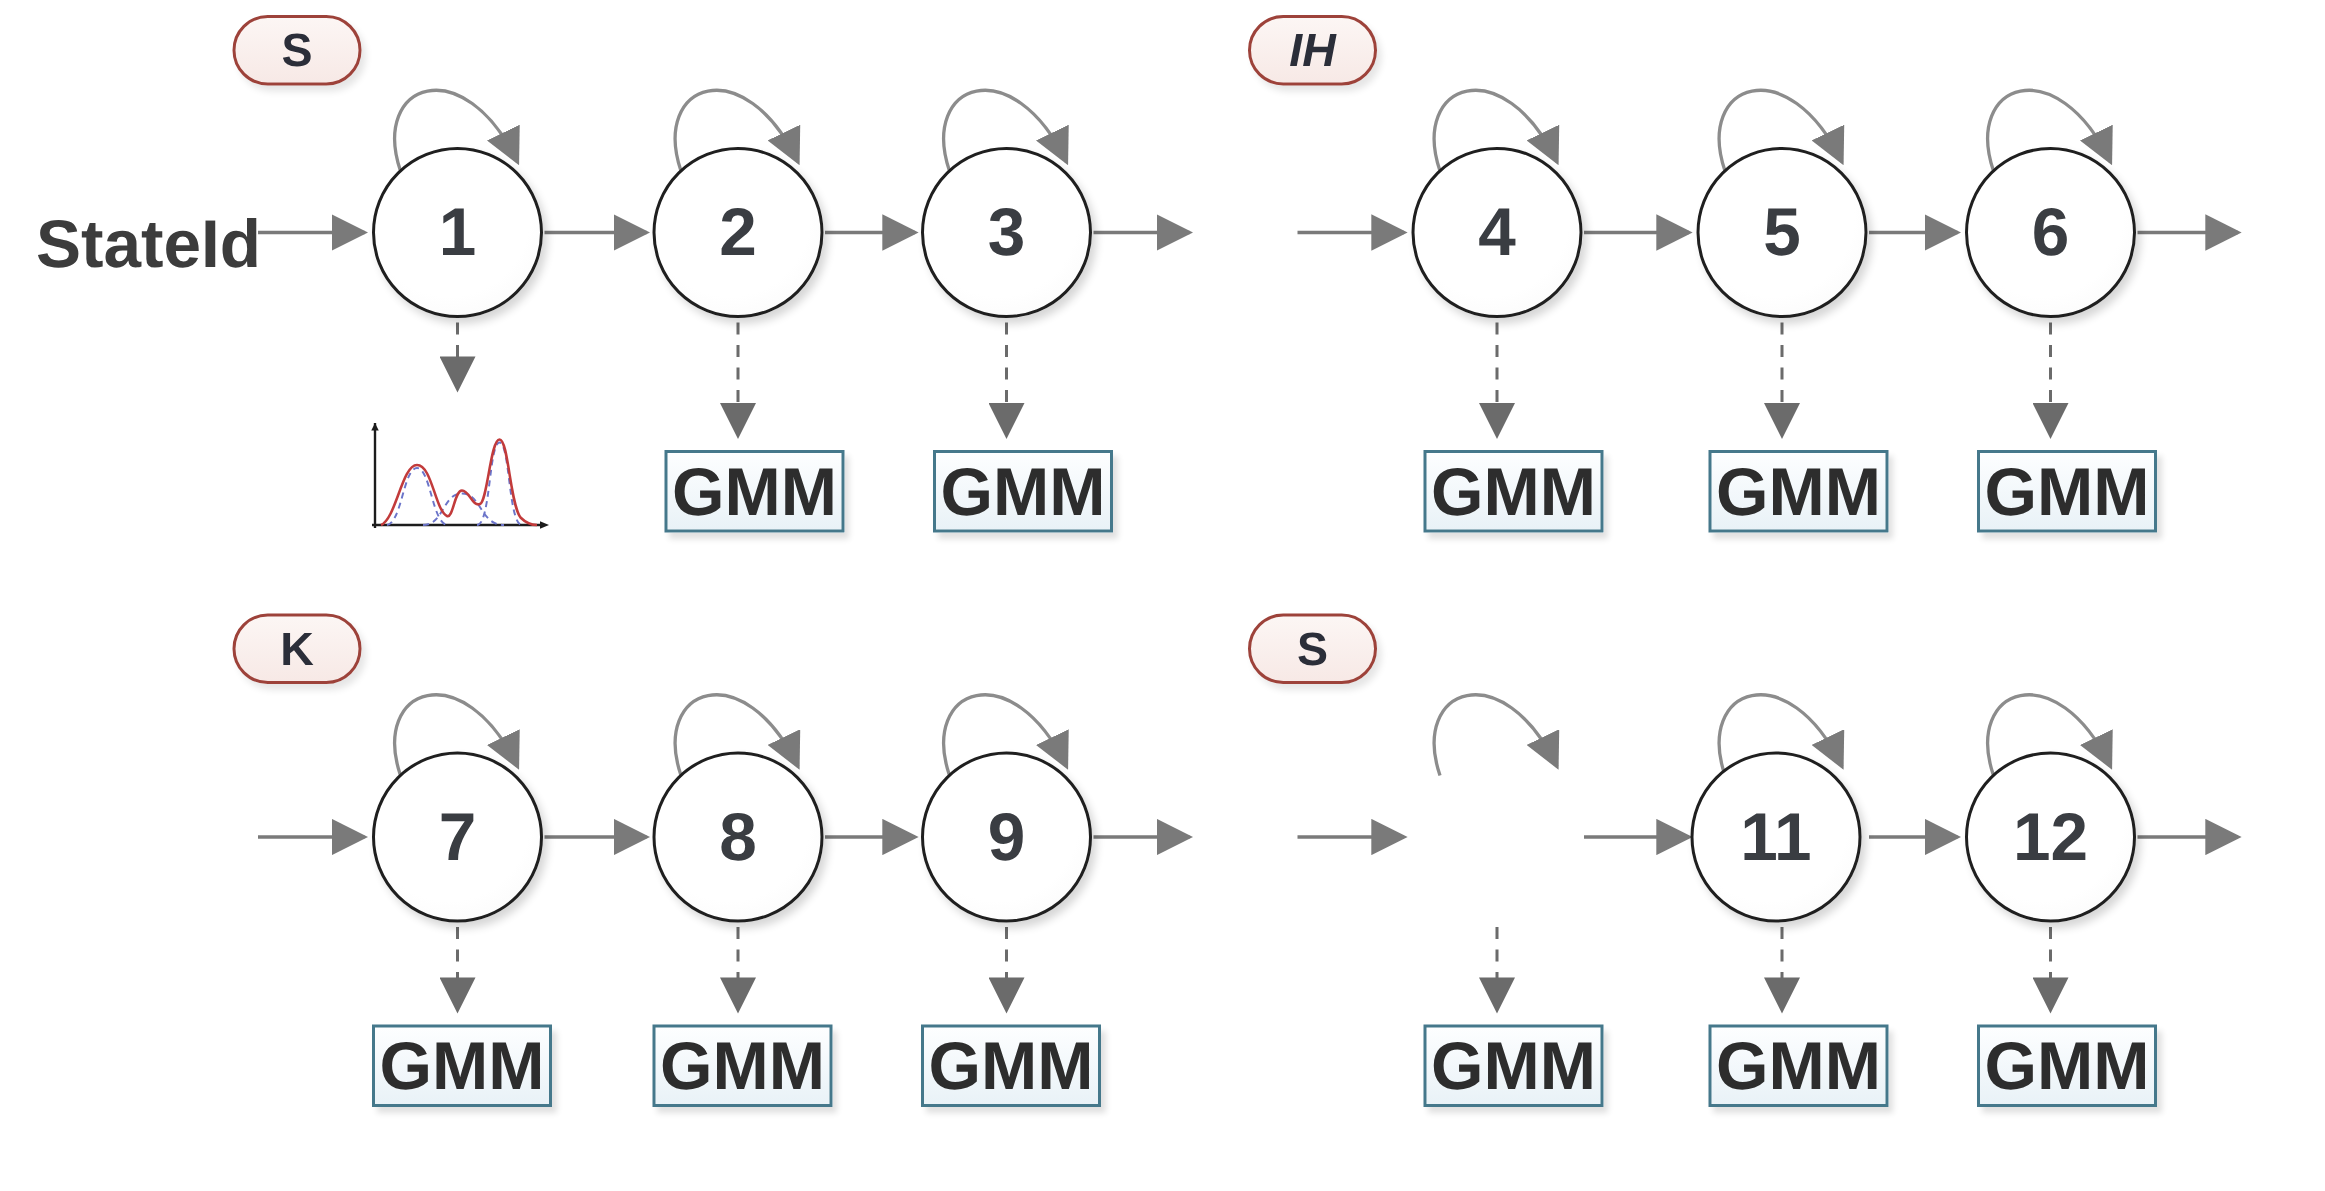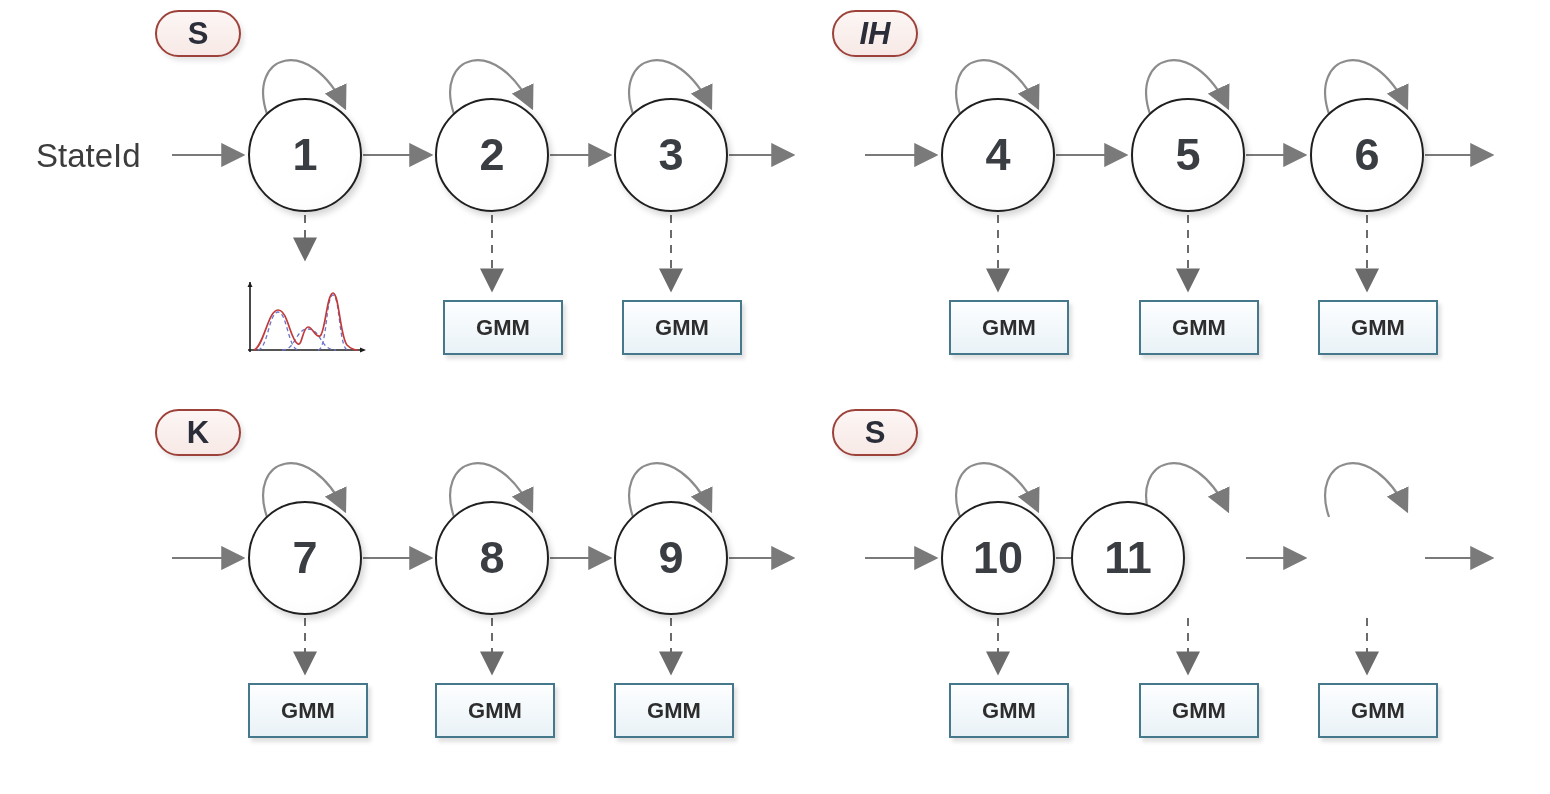--- a/index.html
+++ b/index.html
@@ -41,27 +41,27 @@
     font-size: 45px; font-weight: 600; color: #3a3d42;
     box-sizing: border-box;
   }
   .gmm-box {
     position: absolute;
     width: 120px; height: 55px;
     border: 2px solid #45788b;
     background: linear-gradient(180deg, #fdfeff 0%, #e9f2f7 100%);
     box-shadow: 3px 4px 4px rgba(0,0,0,0.12);
     display: flex; align-items: center; justify-content: center;
-    font-size: 22px; font-weight: 600; color: #2d2d2d;
+    font-size: 45px; font-weight: 600; color: #2d2d2d;
     box-sizing: border-box;
   }
   .stateid-label {
     position: absolute;
     left: 24px; top: 137px;
-    font-size: 33px; font-weight: 400; color: #3c3c3c; margin-left: 12px;
+    font-size: 45px; font-weight: 700; color: #3c3c3c;
   }
   .watermark {
     position: absolute;
     left: 1262px; top: 703px;
     font-size: 44px; letter-spacing: 2px;
     color: #b5b5b5; opacity: 0.92;
     z-index: 10;
     font-family: "Liberation Sans", sans-serif;
   }
   .plot {
@@ -148,22 +148,22 @@
   <div class="state-circle" style="left:248px; top:98px;">1</div>
   <div class="state-circle" style="left:435px; top:98px;">2</div>
   <div class="state-circle" style="left:614px; top:98px;">3</div>
   <div class="state-circle" style="left:941px; top:98px;">4</div>
   <div class="state-circle" style="left:1131px; top:98px;">5</div>
   <div class="state-circle" style="left:1310px; top:98px;">6</div>
 
   <div class="state-circle" style="left:248px; top:501px;">7</div>
   <div class="state-circle" style="left:435px; top:501px;">8</div>
   <div class="state-circle" style="left:614px; top:501px;">9</div>
-  <div class="state-circle" style="left:941px; top:501px;">10</div>
-  <div class="state-circle" style="left:1071px; top:501px;">11</div>
+  <div class="state-circle" style="left:1127px; top:501px;">11</div>
+  <div class="state-circle" style="left:1310px; top:501px;">12</div>
 
   <svg class="plot" width="132" height="92">
     <g stroke="#1c1c1c" stroke-width="1.6" fill="none">
       <path d="M10 84 V14"></path>
       <path d="M10 14 L7.5 19 L12.5 19 Z" fill="#1c1c1c" stroke="none"></path>
       <path d="M8 82 H122"></path>
       <path d="M126 82 L120 79.5 L120 84.5 Z" fill="#1c1c1c" stroke="none"></path>
     </g>
     <g stroke="#6b74c9" stroke-width="1.3" stroke-dasharray="4 3" fill="none">
       <path d="M18 82 C28 80, 29 44, 38 44 C47 44, 48 80, 58 82"></path>

